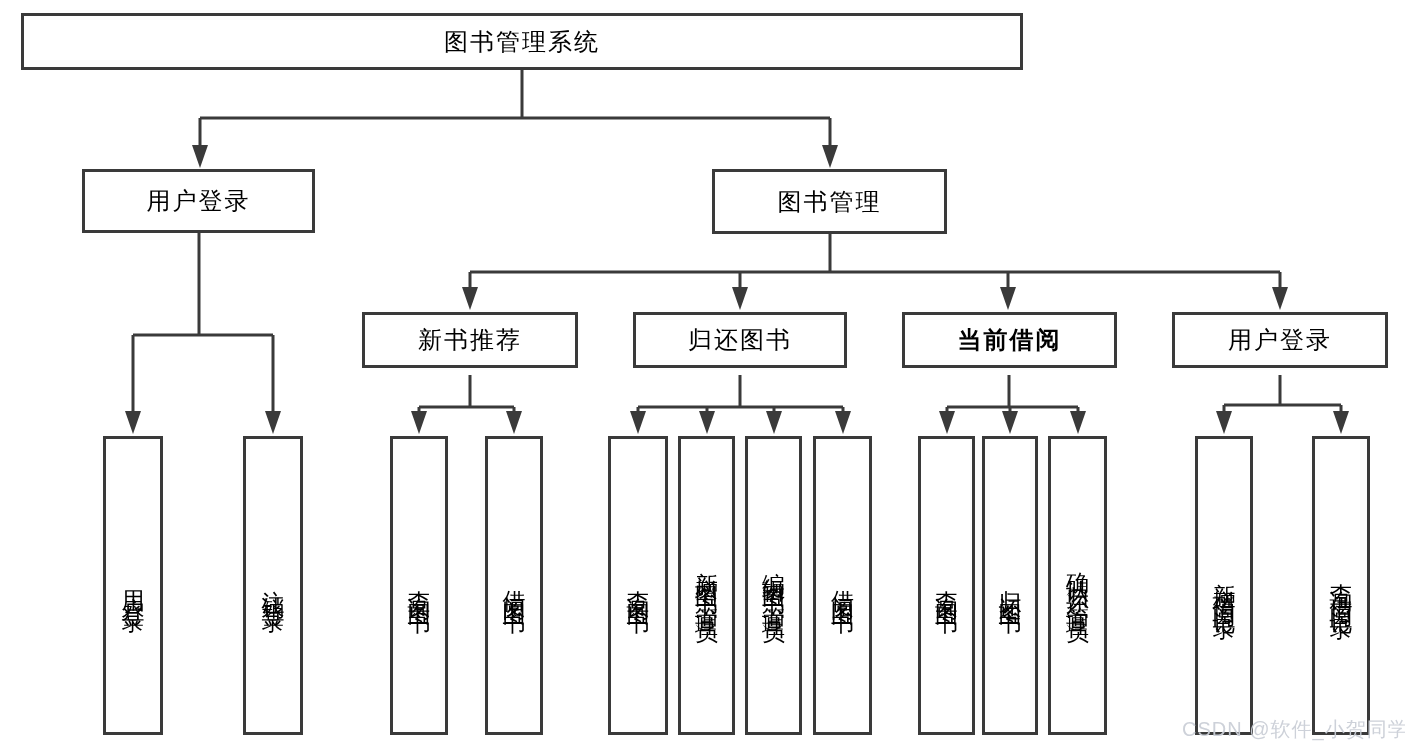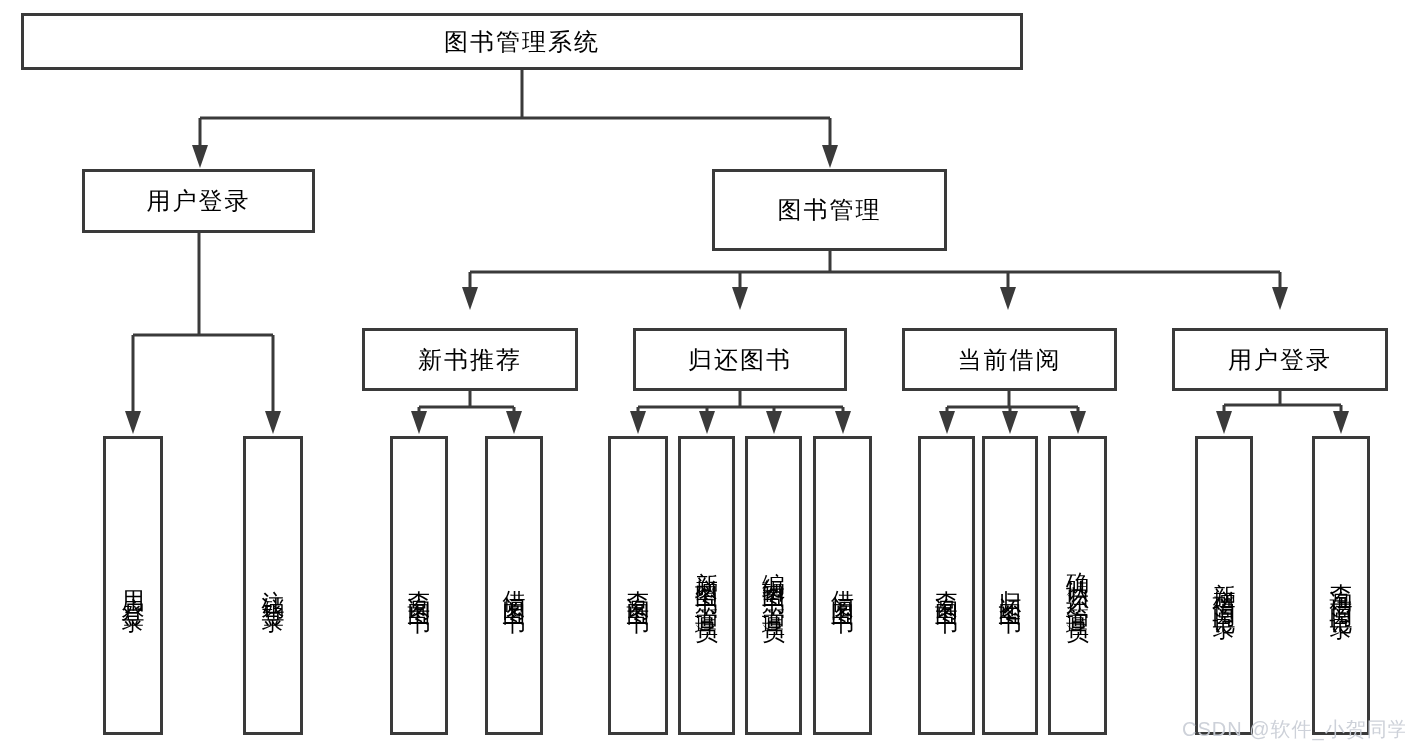--- a/index.html
+++ b/index.html
@@ -30,25 +30,25 @@
     display: flex;
     align-items: center;
     justify-content: center;
     color: #000000;
     font-size: 24px;
     letter-spacing: 2px;
     white-space: nowrap;
   }
   .box.root    { left: 21px;   top: 13px;  width: 1002px; height: 57px; }
   .box.lvl2-a  { left: 82px;   top: 169px; width: 233px;  height: 64px; }
-  .box.lvl2-b  { left: 712px;  top: 169px; width: 235px;  height: 82px; }
-  .box.lvl3    { top: 328px; height: 63px; }
+  .box.lvl2-b  { left: 712px;  top: 169px; width: 235px;  height: 65px; }
+  .box.lvl3    { top: 312px; height: 56px; }
   .box.lvl3-a  { left: 362px;  width: 216px; }
   .box.lvl3-b  { left: 633px;  width: 214px; }
-  .box.lvl3-c  { left: 902px;  width: 215px; }
+  .box.lvl3-c  { left: 902px;  width: 215px; font-weight: bold; }
   .box.lvl3-d  { left: 1172px; width: 216px; }
   .box.leaf    { top: 436px; height: 299px; }
   .box.leaf .vtext {
     writing-mode: vertical-rl;
     text-orientation: mixed;
     font-size: 23px;
     letter-spacing: 7px;
     line-height: 1;
   }
   .leaf-1  { left: 103px;  width: 60px; }

